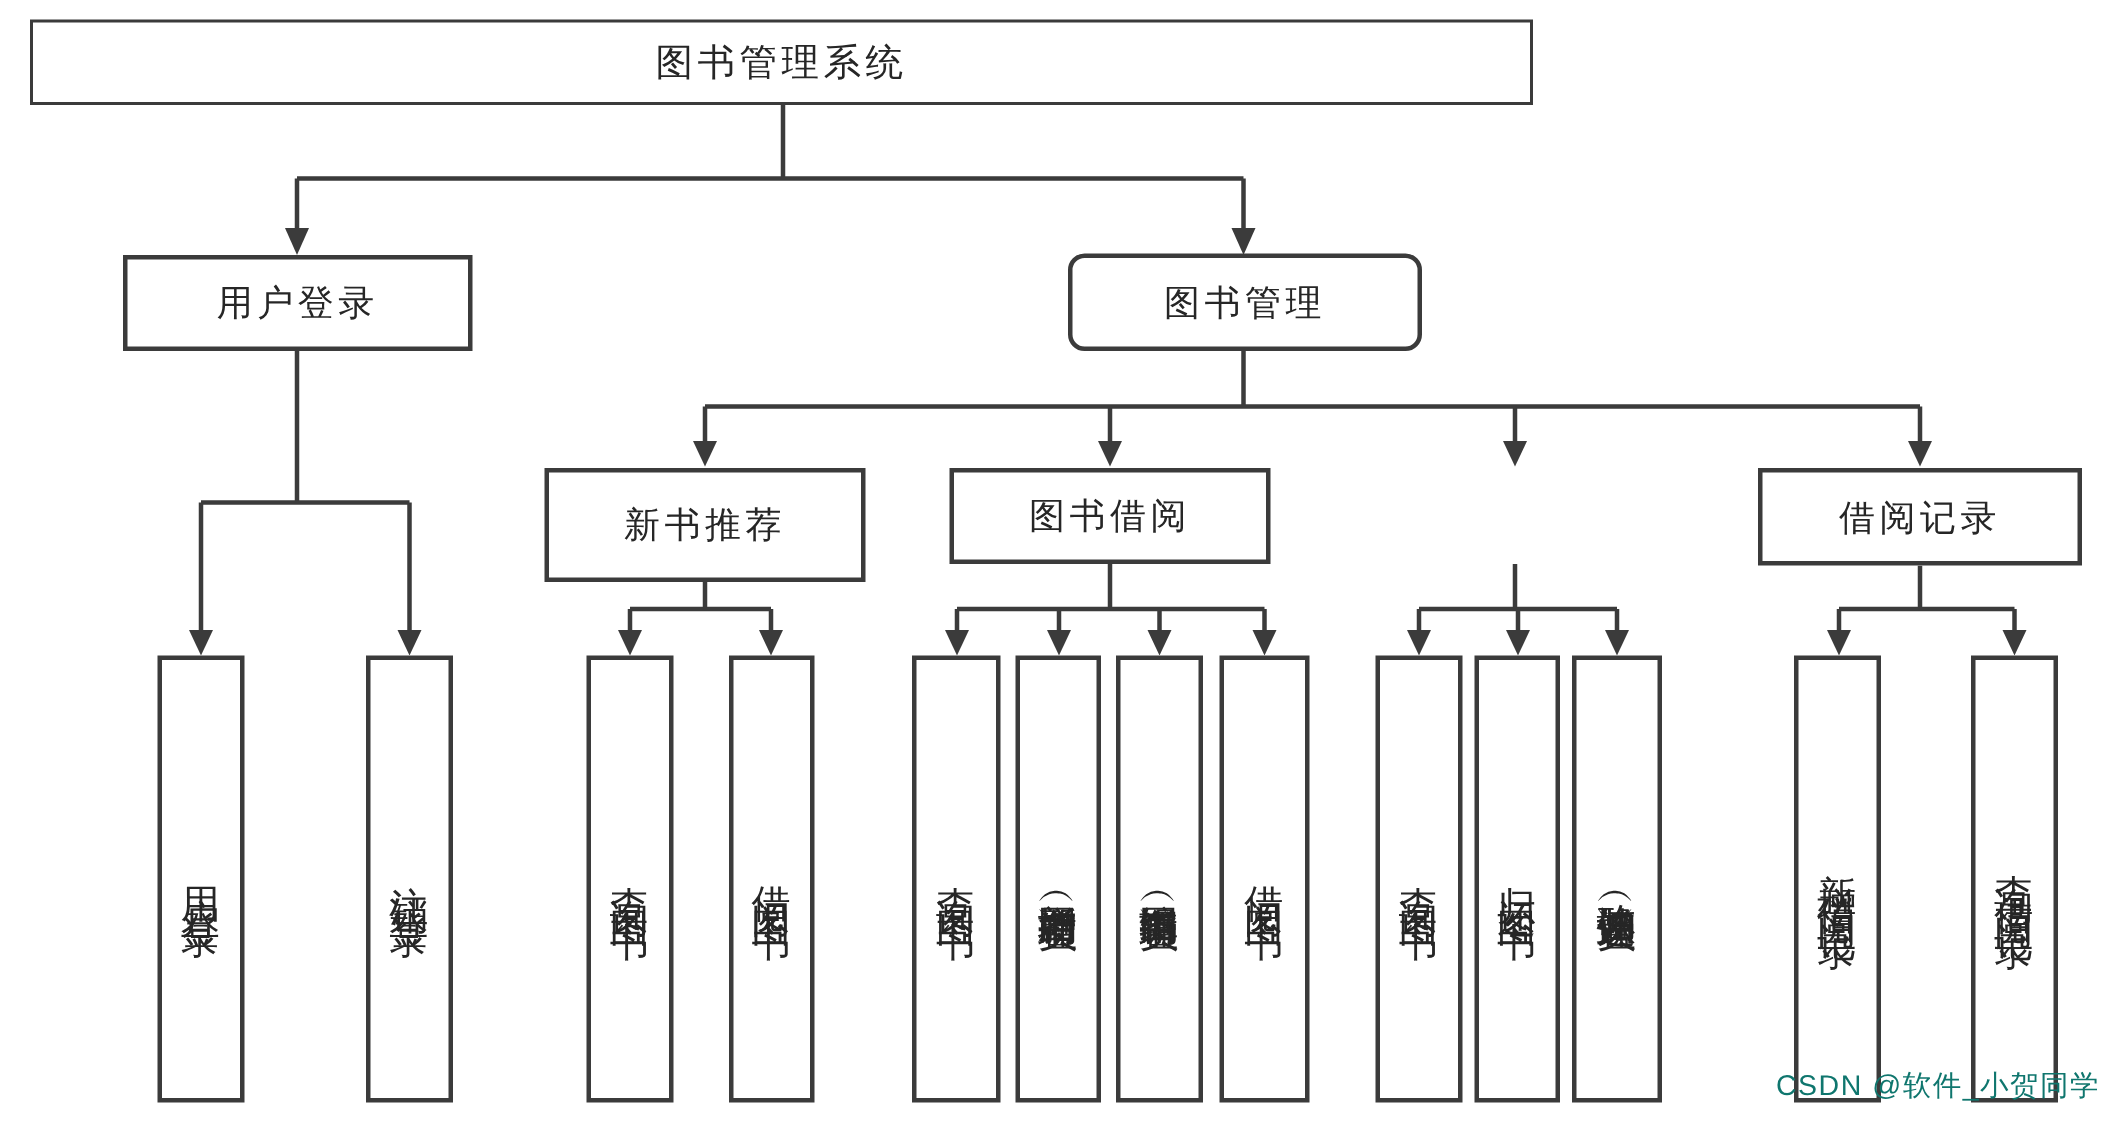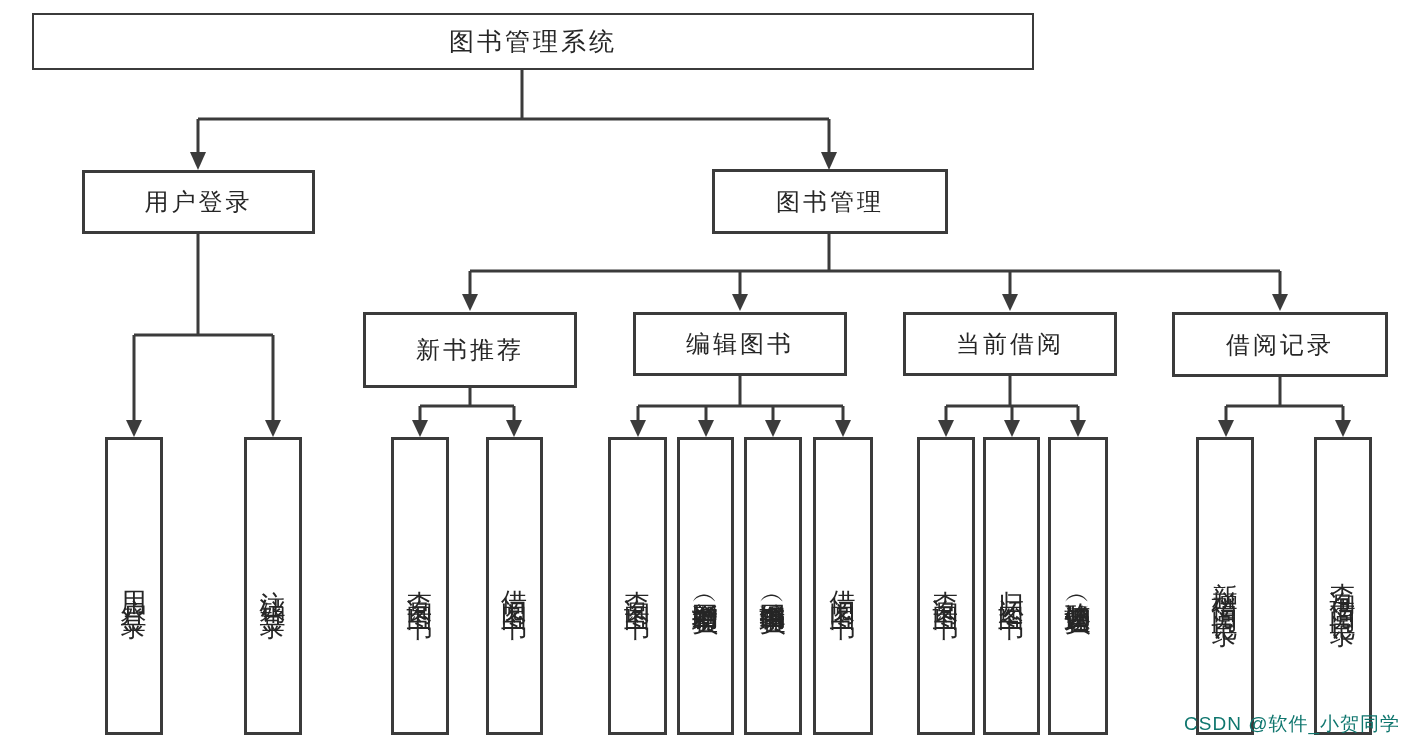--- a/index.html
+++ b/index.html
@@ -80,28 +80,27 @@
       <polygon points="765,420 781,420 773,437"></polygon>
       <polygon points="835,420 851,420 843,437"></polygon>
       <polygon points="938,420 954,420 946,437"></polygon>
       <polygon points="1004,420 1020,420 1012,437"></polygon>
       <polygon points="1070,420 1086,420 1078,437"></polygon>
       <polygon points="1218,420 1234,420 1226,437"></polygon>
       <polygon points="1335,420 1351,420 1343,437"></polygon>
     </g>
   </svg>
 
-  <div class="node root" style="left:32px;top:13px;width:1002px;height:57px;">图书管理系统</div>
+  <div class="node root" style="left:20px;top:13px;width:1002px;height:57px;">图书管理系统</div>
 
   <div class="node" style="left:82px;top:170px;width:233px;height:64px;">用户登录</div>
-  <div class="node" style="left:712px;top:169px;width:236px;height:65px;">图书管理</div>
+  <div class="node" style="left:712px;top:169px;width:236px;height:65px;border-radius:11px;">图书管理</div>
 
   <div class="node" style="left:363px;top:312px;width:214px;height:76px;">新书推荐</div>
-  <div class="node" style="left:633px;top:312px;width:214px;height:64px;">编辑图书</div>
-  <div class="node" style="left:903px;top:312px;width:214px;height:64px;">当前借阅</div>
+  <div class="node" style="left:633px;top:312px;width:214px;height:64px;">图书借阅</div>
   <div class="node" style="left:1172px;top:312px;width:216px;height:65px;">借阅记录</div>
 
   <div class="node leaf" style="left:105px;top:437px;width:58px;height:298px;">用户登录</div>
   <div class="node leaf" style="left:244px;top:437px;width:58px;height:298px;">注销登录</div>
 
   <div class="node leaf" style="left:391px;top:437px;width:58px;height:298px;">查询图书</div>
   <div class="node leaf" style="left:486px;top:437px;width:57px;height:298px;">借阅图书</div>
 
   <div class="node leaf" style="left:608px;top:437px;width:59px;height:298px;">查询图书</div>
   <div class="node leaf tight" style="left:677px;top:437px;width:57px;height:298px;">新增图书（管理员）</div>

